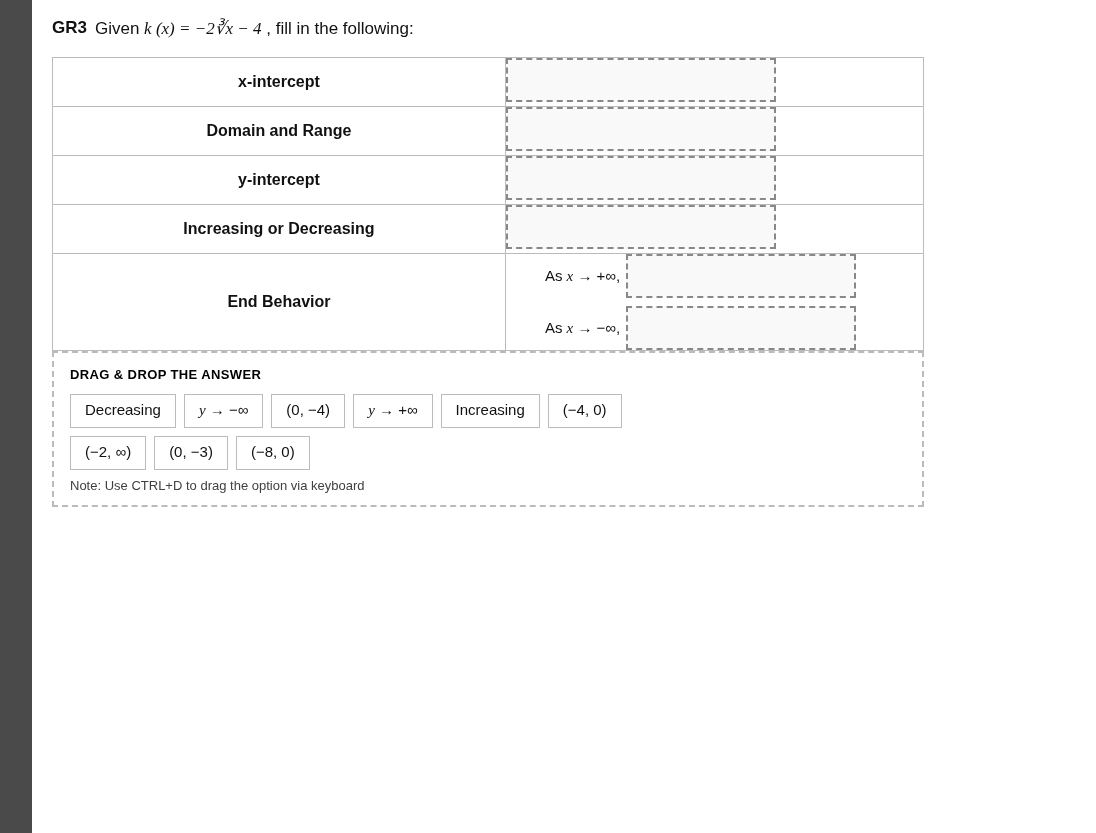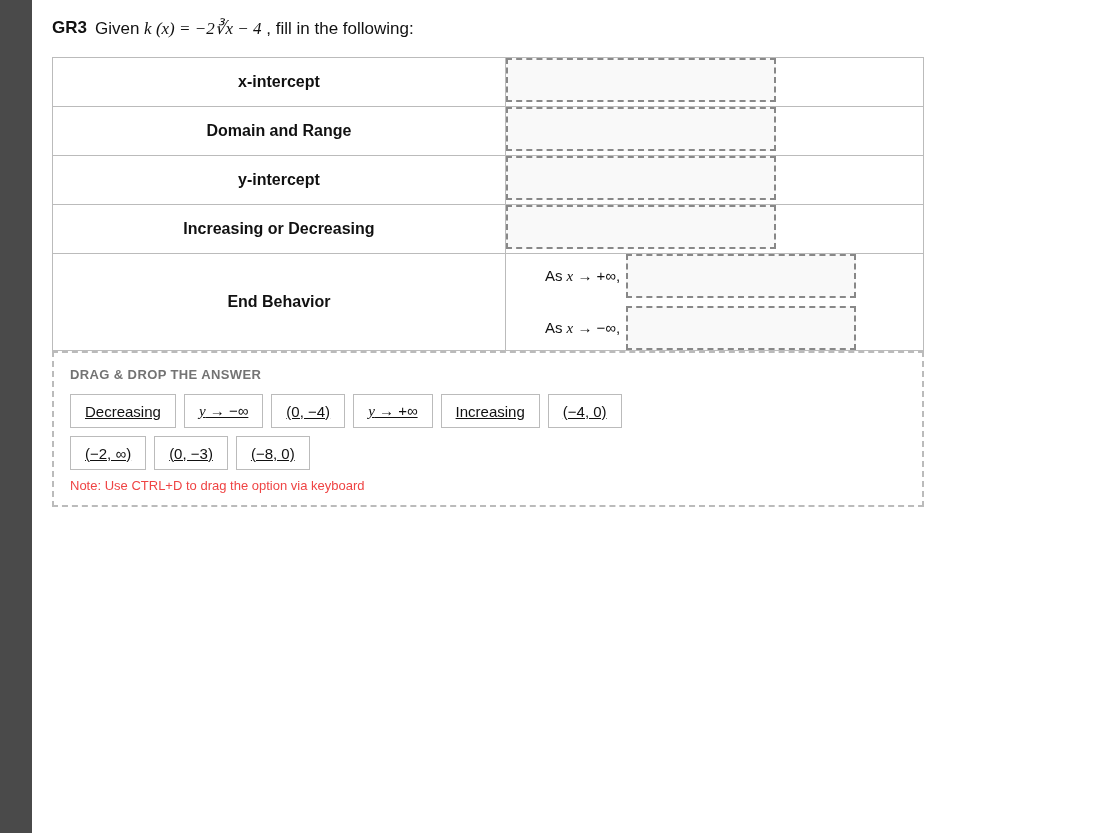--- a/index.html
+++ b/index.html
@@ -139,56 +139,55 @@
       border: 2px dashed #bbb;
       margin-top: 0;
       padding: 14px 16px 12px 16px;
       background: #fff;
     }
 
     .drag-label {
       font-family: Arial, sans-serif;
       font-size: 13px;
       font-weight: bold;
-      color: #737373;
+      color: #000000;
       margin-bottom: 12px;
       letter-spacing: 0.03em;
     }
 
     .drag-options-row {
       display: flex;
       flex-wrap: wrap;
       gap: 8px;
       margin-bottom: 8px;
       align-items: center;
     }
 
     .drag-chip {
       border: 1px solid #bbb;
       background: #fff;
       padding: 6px 14px;
       font-family: Arial, sans-serif;
       font-size: 15px;
       cursor: grab;
       display: inline-flex;
-      align-items: center;
+      align-items: flex-start;
       white-space: nowrap;
       min-height: 34px;
-      text-decoration: underline;
     }
 
     .drag-chip .math-arrow-inline {
       font-family: 'Times New Roman', serif;
       font-style: italic;
     }
 
     .note-text {
       font-family: Arial, sans-serif;
       font-size: 13px;
-      color: #ef4444;
+      color: #404040;
       margin-top: 6px;
     }
   </style>
 </head>
 <body>
 
 <div class="page-container">
 
   <div class="top-bar"></div>
 

